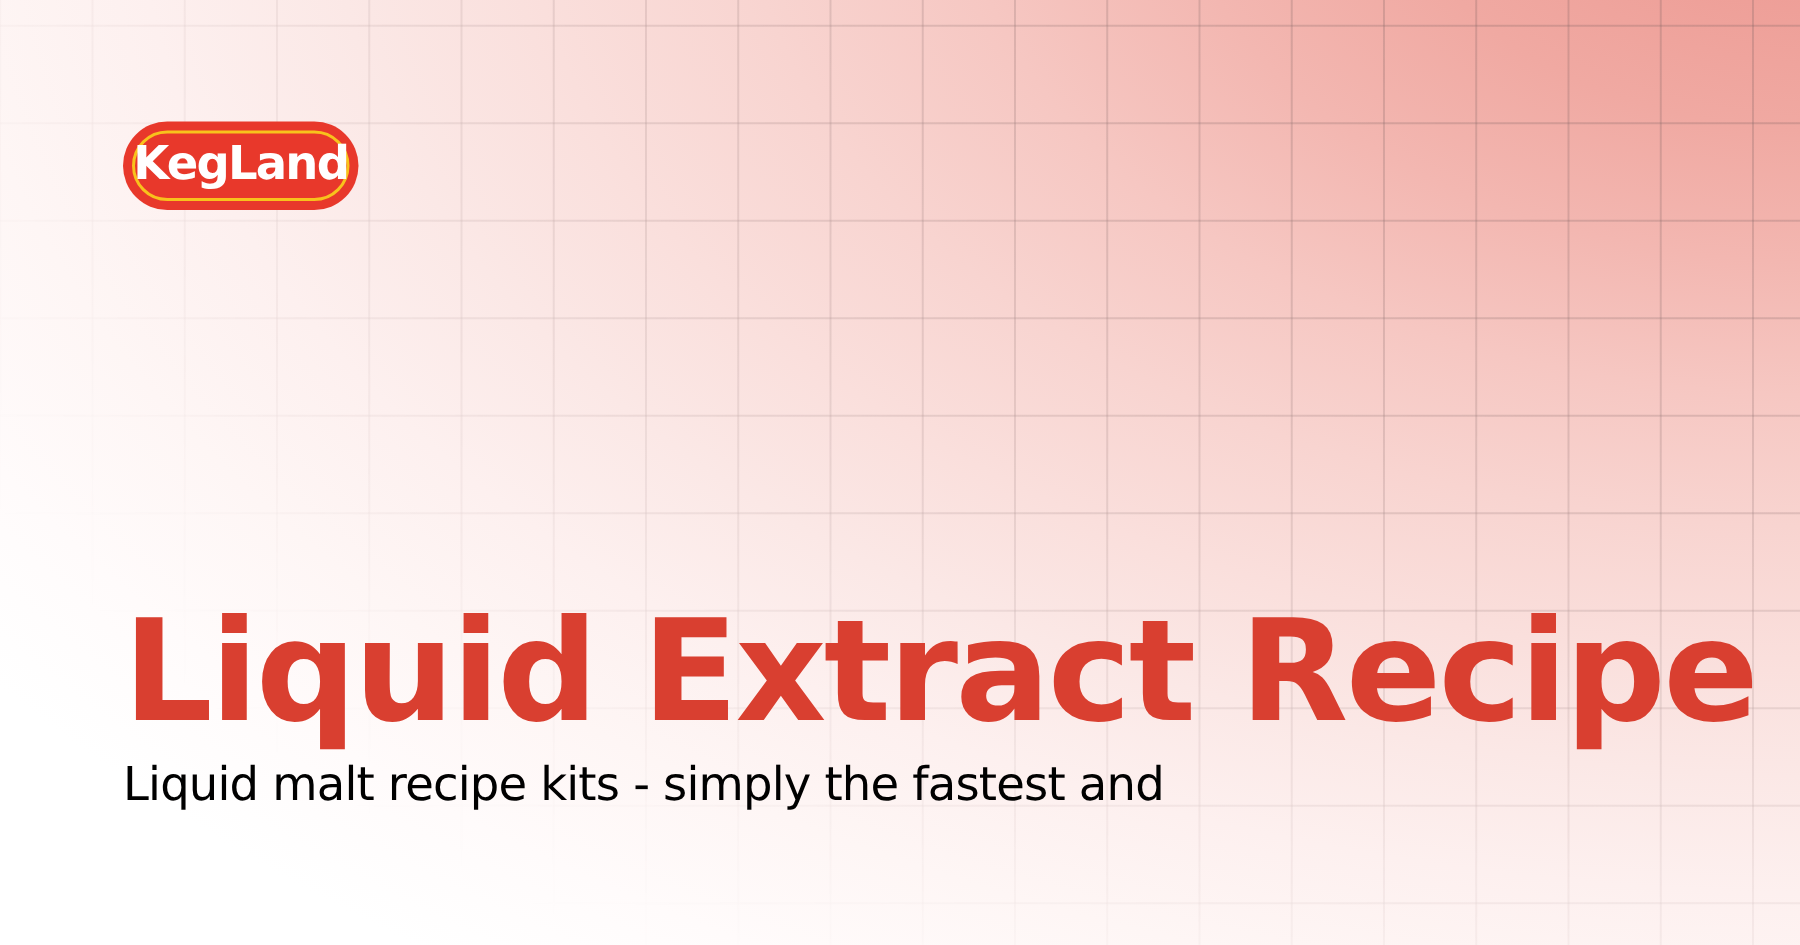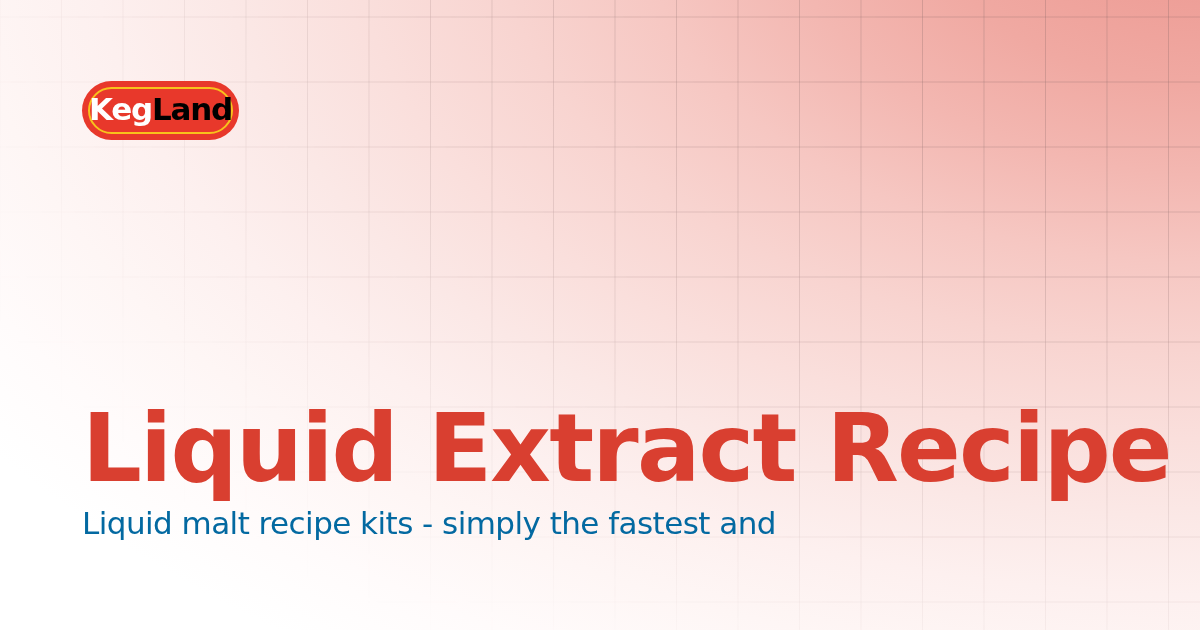--- a/index.html
+++ b/index.html
@@ -98,21 +98,21 @@
     font-family: "DejaVu Sans", sans-serif;
     font-weight: bold;
     font-size: 31px;
     letter-spacing: -1.2px;
     line-height: 1;
     white-space: nowrap;
     padding-bottom: 2px;
     box-sizing: border-box;
   }
   .logo-keg { color: #ffffff; }
-  .logo-land { color: #000000; }
+  .logo-land { color: #ffffff; }
 
   
   .headline {
     position: absolute;
     left: 82px;
     top: 336px;
     width: 1060px;
     color: #d93f30;
     font-family: "DejaVu Sans", sans-serif;
     font-weight: bold;
@@ -121,21 +121,21 @@
     letter-spacing: -1.8px;
     white-space: nowrap;
   }
 
   
   .subtitle {
     position: absolute;
     left: 82px;
     top: 473px;
     width: 780px;
-    color: #0369a1;
+    color: #000000;
     font-family: "DejaVu Sans", sans-serif;
     font-weight: normal;
     font-size: 31px;
     line-height: 39px;
     letter-spacing: -0.55px;
   }
   .subtitle-line { display: block; }
 </style>
 </head>
 <body>

